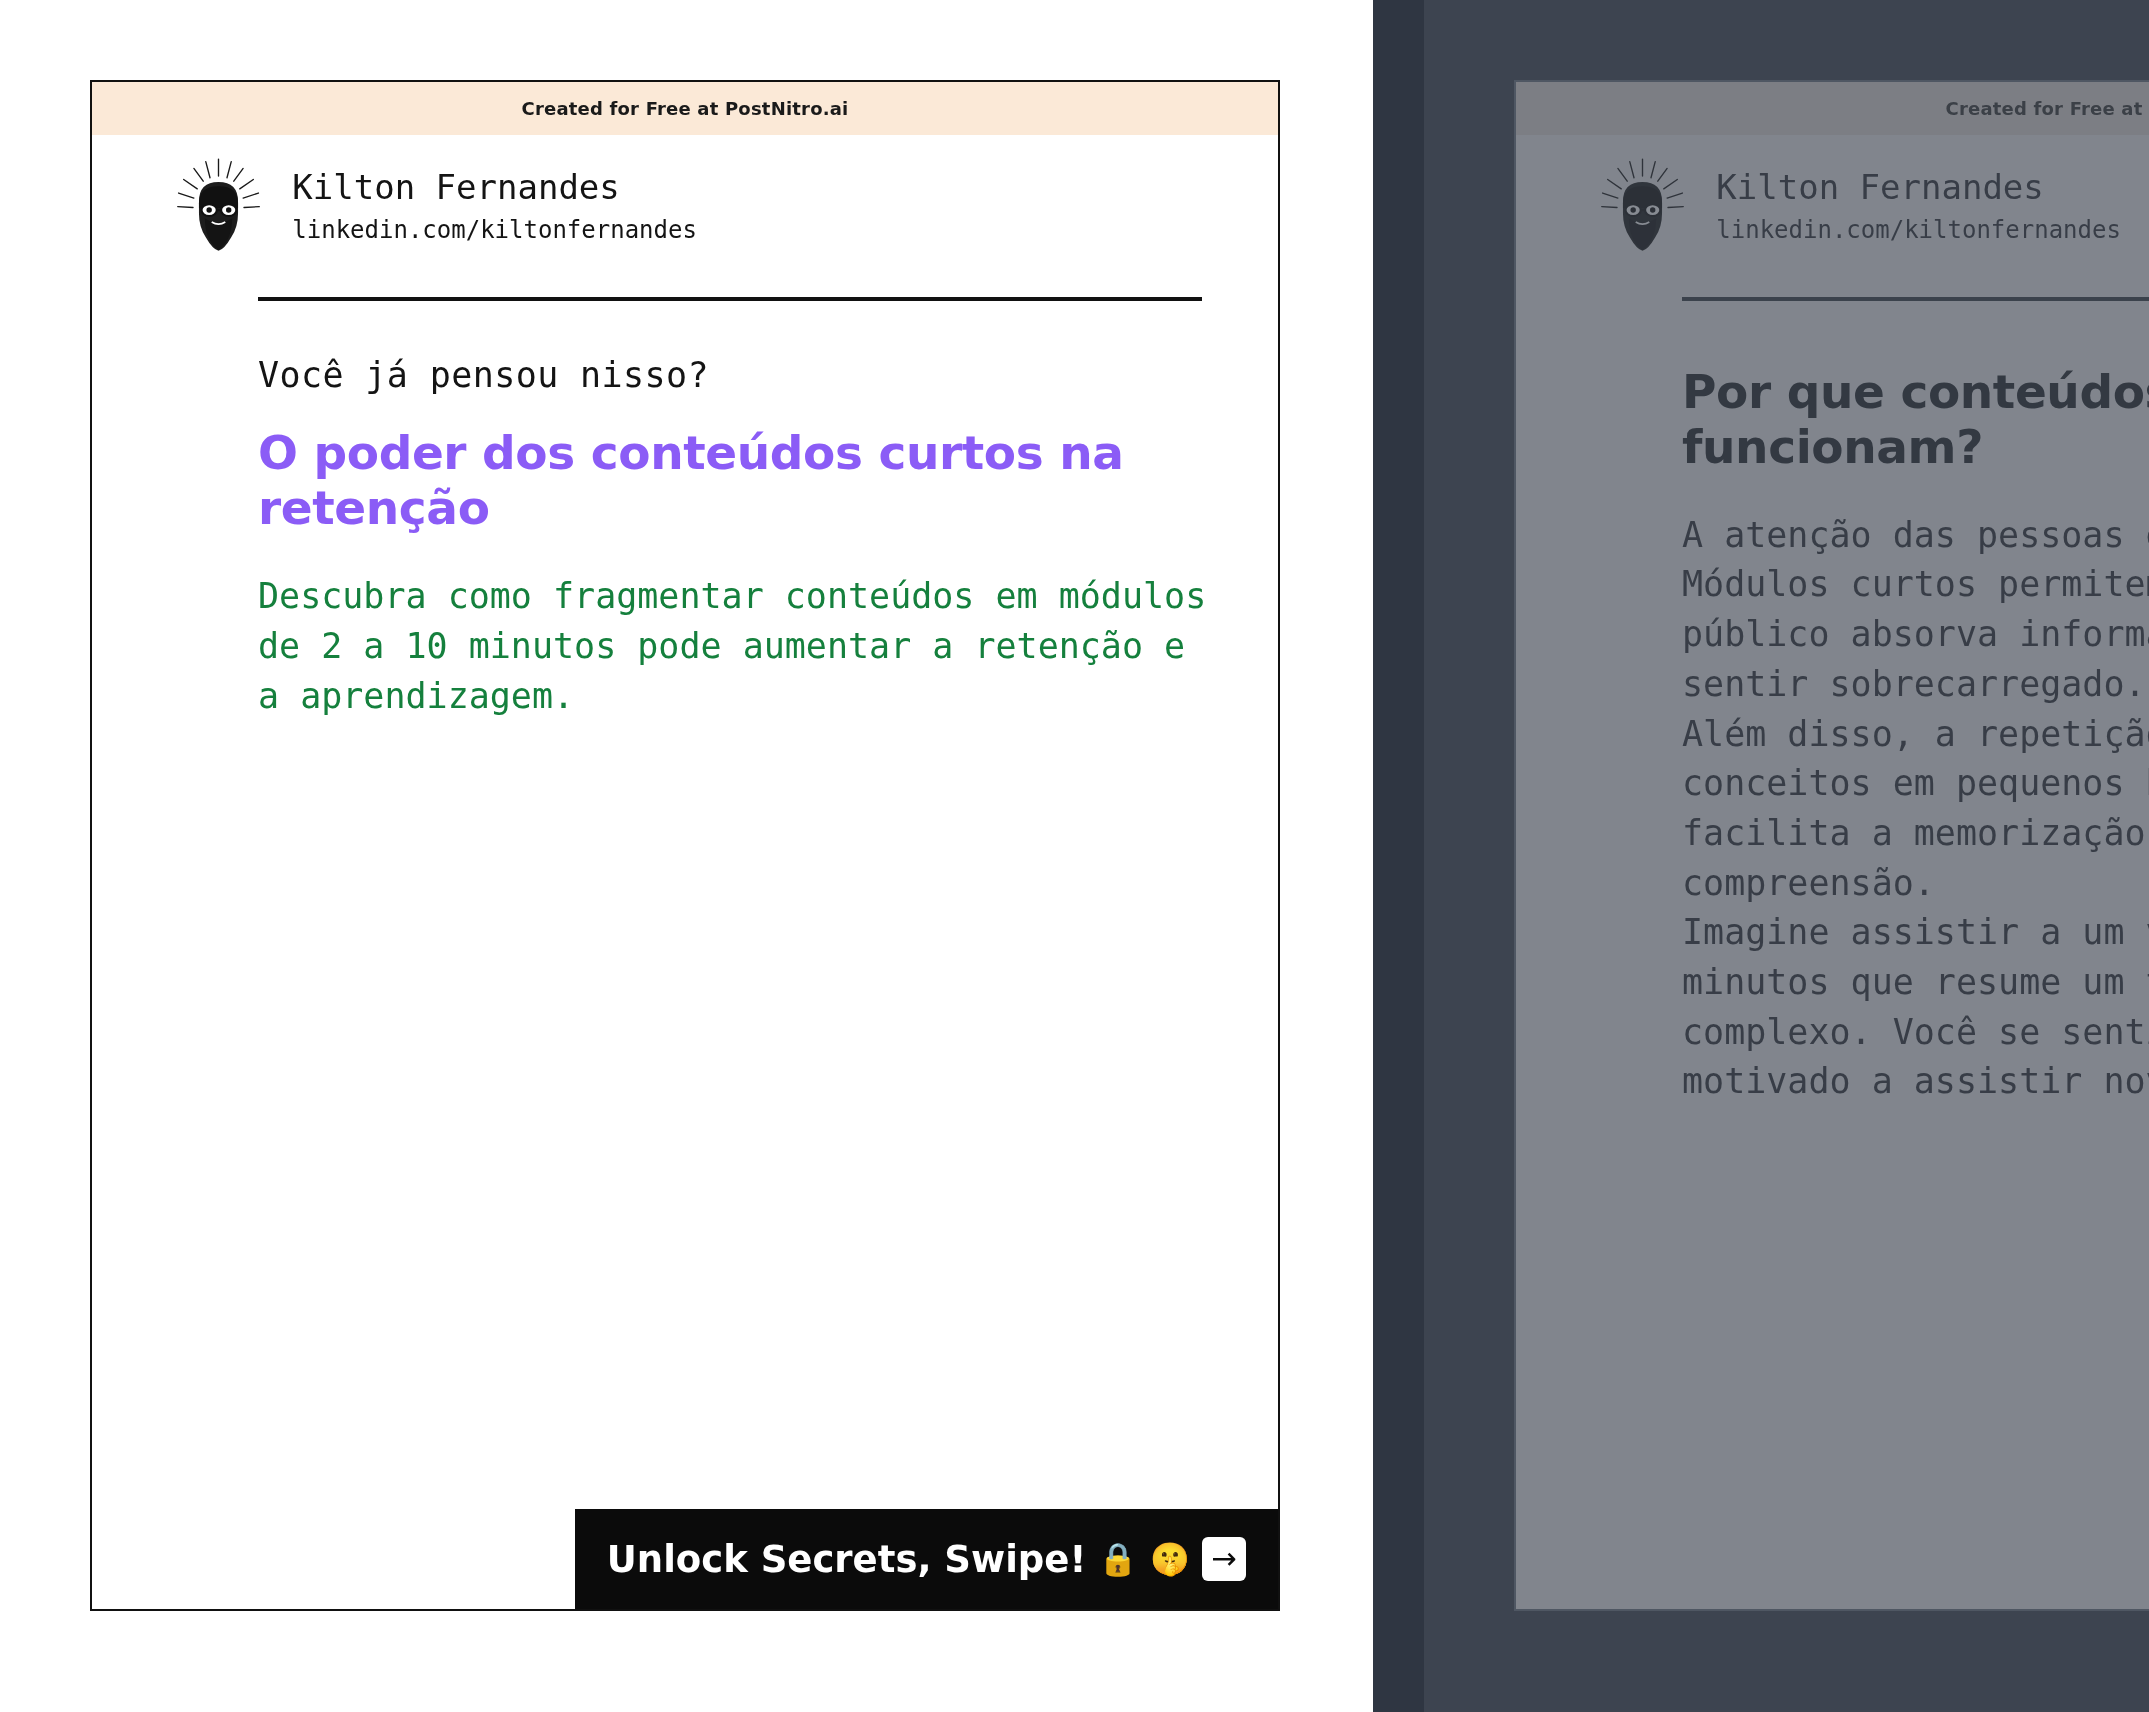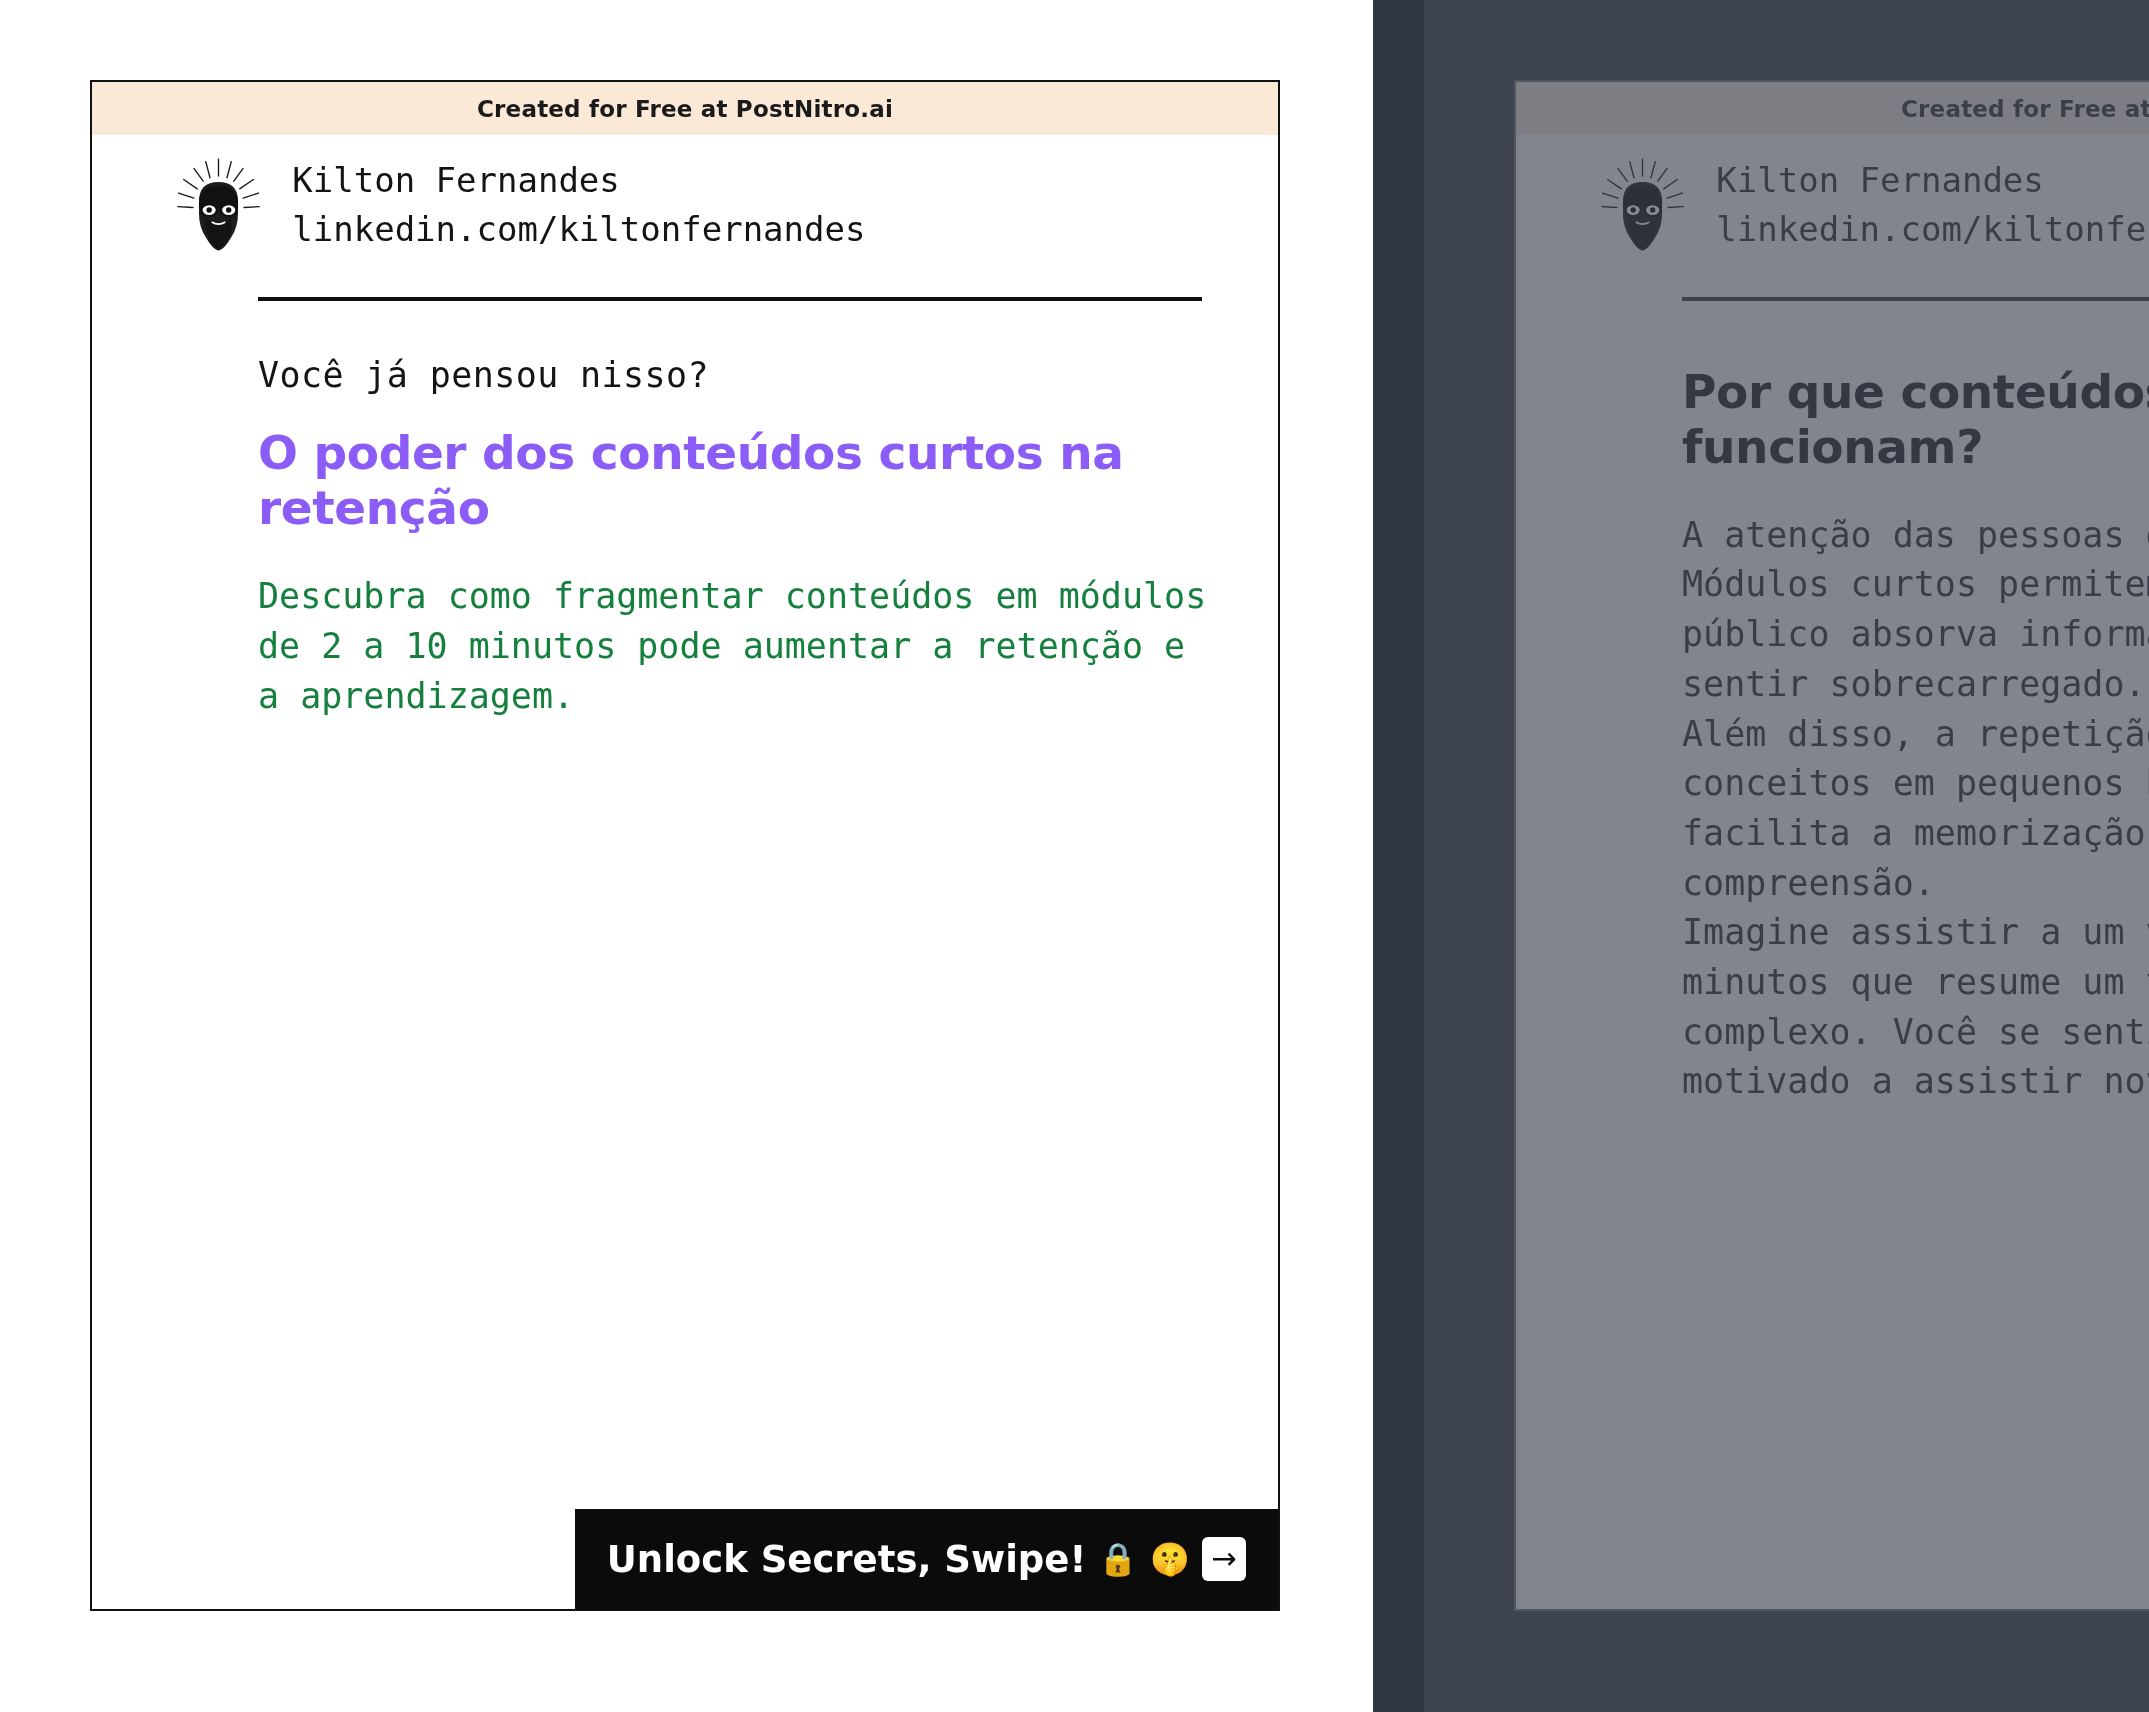--- a/index.html
+++ b/index.html
@@ -56,21 +56,21 @@
 
   .postnitro-bar {
     box-sizing: border-box;
     width: 100%;
     height: 53px;
     background: #fbe9d7;
     display: flex;
     align-items: center;
     justify-content: center;
     font-family: "DejaVu Sans", sans-serif;
-    font-size: 23px;
+    font-size: 18px;
     font-weight: bold;
     color: #1a1a1a;
     letter-spacing: 0.2px;
   }
 
   .profile-row {
     display: flex;
     align-items: center;
     padding: 18.6px 0 0 73px;
   }
@@ -87,21 +87,21 @@
   }
   .profile-name {
     font-family: "DejaVu Sans Mono", monospace;
     font-size: 34px;
     color: #141414;
     line-height: 1.15;
     white-space: nowrap;
   }
   .profile-handle {
     font-family: "DejaVu Sans Mono", monospace;
-    font-size: 34px;
+    font-size: 24px;
     color: #141414;
     line-height: 1.35;
     margin-top: 6.8px;
     white-space: nowrap;
   }
 
   .divider {
     height: 4.2px;
     background: #111111;
     margin: 36px 76px 0 166px;

